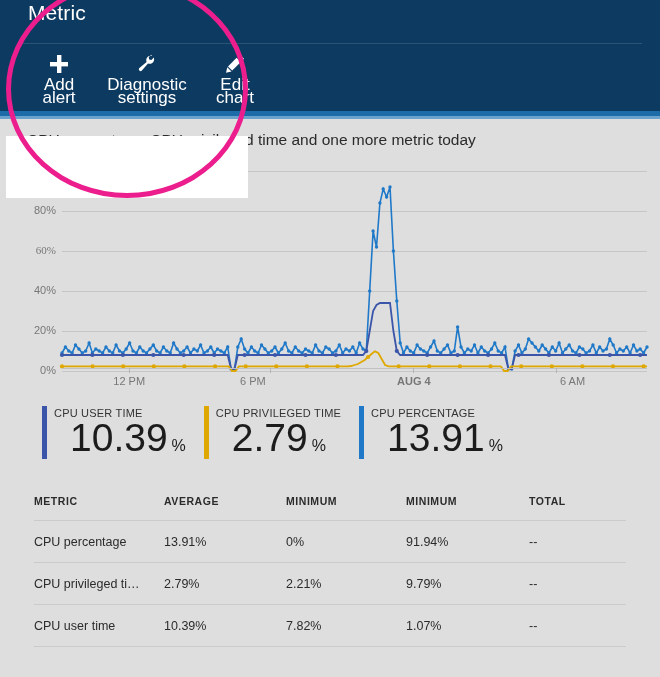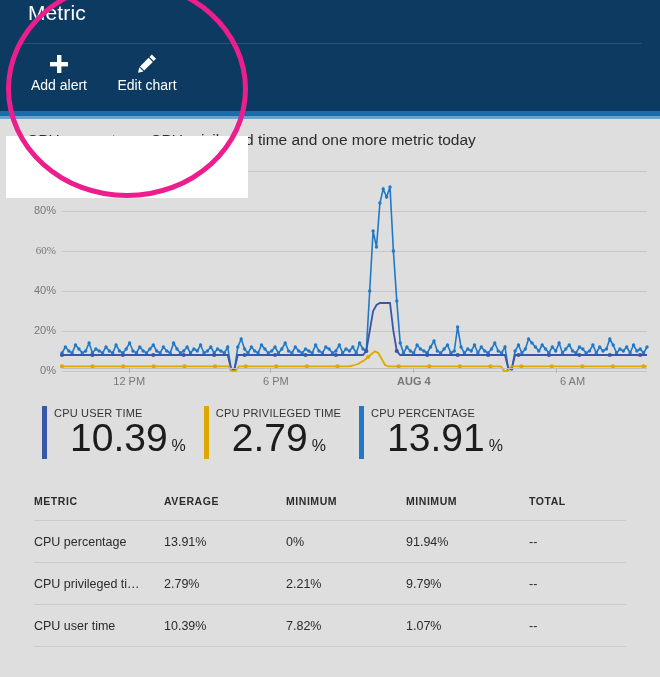--- a/index.html
+++ b/index.html
@@ -66,21 +66,21 @@
     color: #ffffff;
   }
   .cmd-icon {
     height: 24px;
     display: flex;
     align-items: center;
     justify-content: center;
     margin-bottom: 3px;
   }
   .cmd-label {
-    font-size: 14px;
+    font-size: 17px;
     line-height: 12.5px;
     text-align: center;
     color: #ffffff;
   }
 
   
   #chart-title {
     position: absolute;
     left: 27px; top: 131px;
     font-size: 15.5px;
@@ -240,20 +240,28 @@
     <div class="cmd-btn">
       <span class="cmd-icon">
         <svg width="22" height="22" viewBox="0 0 22 22">
           <rect x="9" y="2" width="4.4" height="18" fill="#ffffff"></rect>
           <rect x="2" y="9" width="18" height="4.4" fill="#ffffff"></rect>
         </svg>
       </span>
       <span class="cmd-label">Add alert</span>
     </div>
 
+    <div class="cmd-btn">
+      <span class="cmd-icon">
+        <svg width="22" height="22" viewBox="0 0 22 22">
+          <path d="M16.5 3.2c-2.1-.9-4.6-.1-5.7 1.9-.7 1.3-.7 2.7-.2 3.9L3.4 15.1c-.7.7-.7 1.8 0 2.5.7.7 1.8.7 2.5 0l6.1-7.1c1.2.5 2.7.4 3.9-.3 2-1.1 2.8-3.6 1.9-5.7l-2.4 2.4-2.2-.5-.5-2.2 2.4-2.4z" fill="#ffffff"></path>
+        </svg>
+      </span>
+      <span class="cmd-label">Diagnostic settings</span>
+    </div>
 
     <div class="cmd-btn">
       <span class="cmd-icon">
         <svg width="22" height="22" viewBox="0 0 22 22">
           <path d="M15.8 1.6l4.2 4.2-2.3 2.3-4.2-4.2z" fill="#ffffff"></path>
           <path d="M12.6 4.8l4.2 4.2-8.6 8.6-4.2-4.2z" fill="#ffffff"></path>
           <path d="M3.3 14.2l4.2 4.2-5.5 1.3z" fill="#ffffff"></path>
         </svg>
       </span>
       <span class="cmd-label">Edit chart</span>
@@ -500,21 +508,21 @@
       <circle cx="551.8" cy="206.4" r="2.1" fill="#dfa800"></circle>
       <circle cx="582.4" cy="206.4" r="2.1" fill="#dfa800"></circle>
       <circle cx="613.0" cy="206.4" r="2.1" fill="#dfa800"></circle>
       <circle cx="643.6" cy="206.4" r="2.1" fill="#dfa800"></circle>
     </svg>
   <div id="axis-baseline"></div>
   <div id="xlabels">
       <div class="xtick" style="left: 129.275px;"></div>
       <div class="xlabel" style="left: 113.275px;">12 PM</div>
       <div class="xtick" style="left: 269.675px;"></div>
-      <div class="xlabel" style="left: 263px;">6 PM</div>
+      <div class="xlabel" style="left: 240px;">6 PM</div>
       <div class="xtick" style="left: 413px;"></div>
       <div class="xlabel" style="left: 397px; font-weight: bold;">AUG 4</div>
       <div class="xtick" style="left: 556.325px;"></div>
       <div class="xlabel" style="left: 560px;">6 AM</div>
     </div>
 </div>
 
 <div id="metric-cards">
     <div class="metric-card">
       <div class="metric-bar" style="background: rgb(59, 85, 168);"></div>

